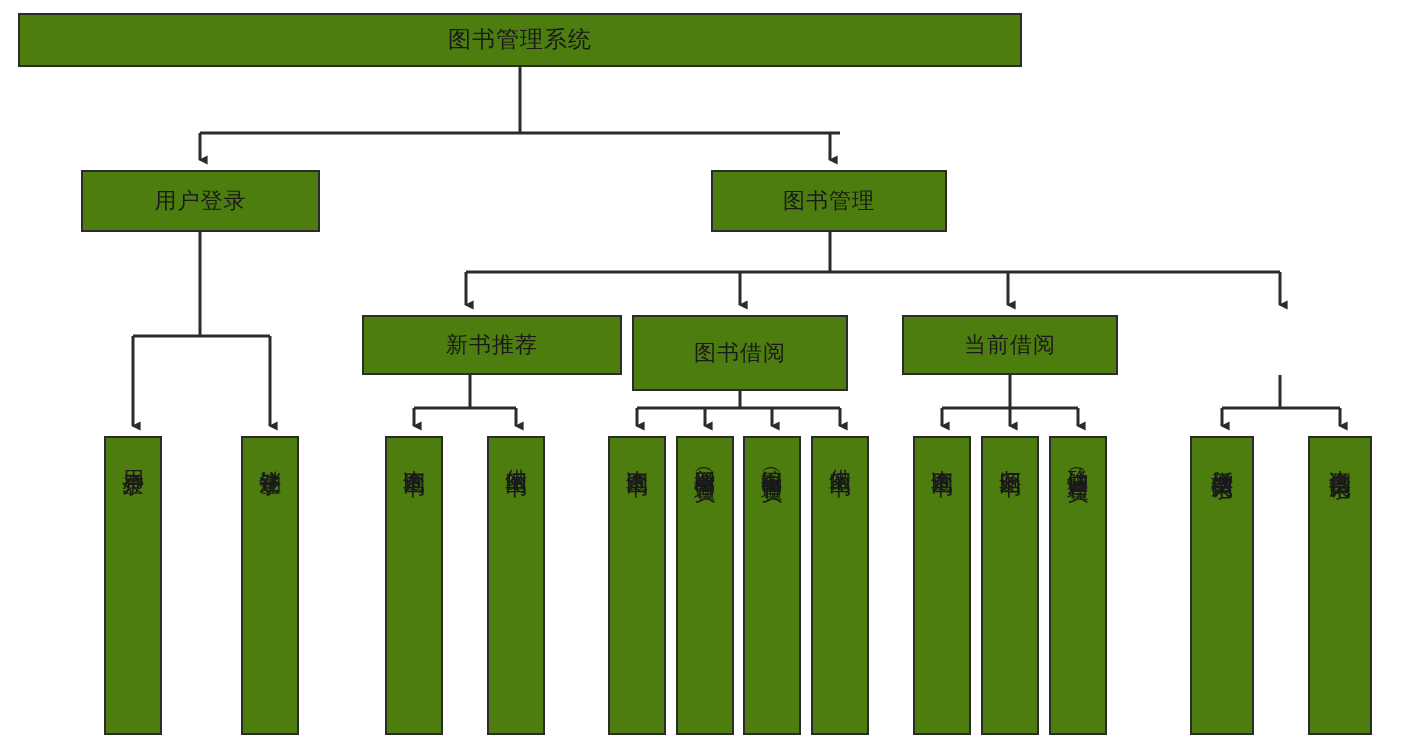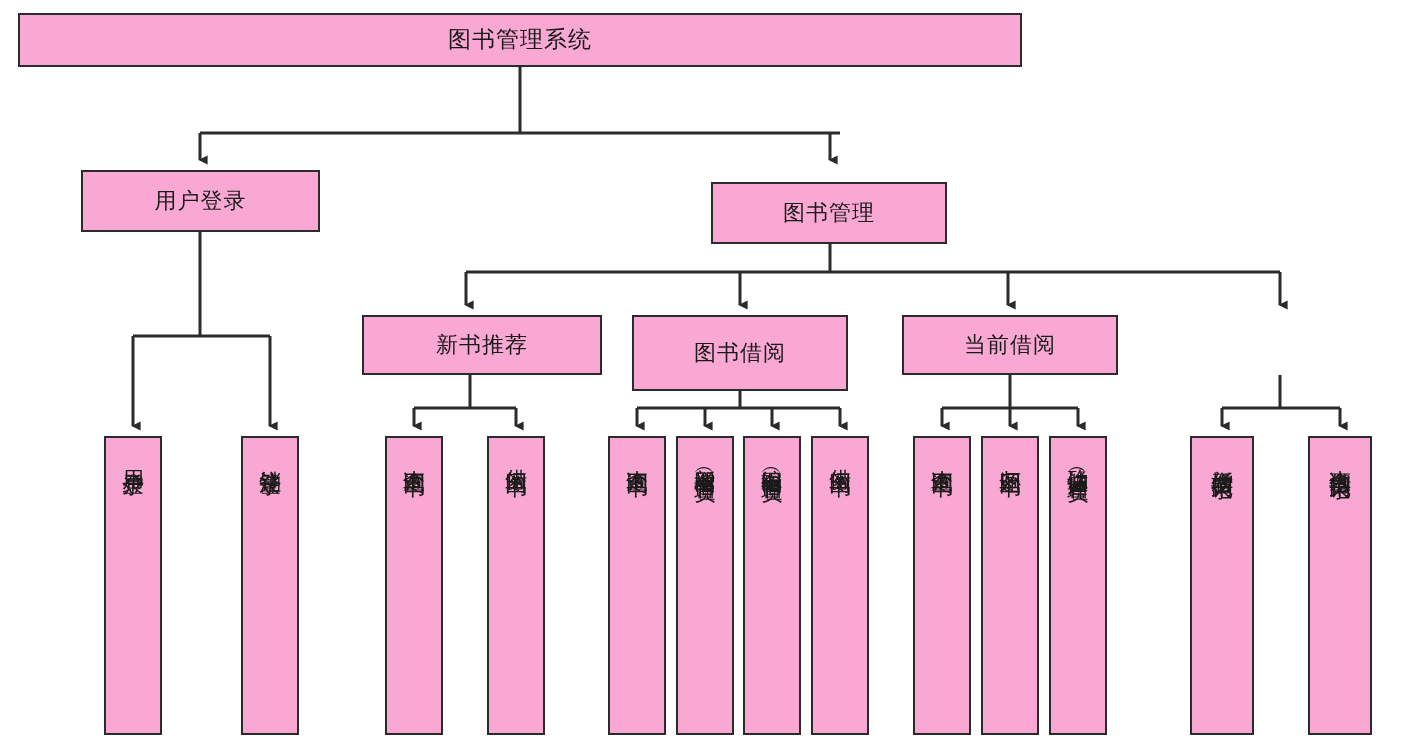--- a/index.html
+++ b/index.html
@@ -22,21 +22,21 @@
     position: absolute;
     left: 0;
     top: 0;
     width: 1405px;
     height: 747px;
     pointer-events: none;
   }
   .node {
     position: absolute;
     box-sizing: border-box;
-    background: #f9a8d4;
+    background: #4d7c0f;
     border: 2px solid #2b2b2b;
     display: flex;
     align-items: center;
     justify-content: center;
     color: #1a1a1a;
     z-index: 2;
   }
   .node.h {
     font-size: 22px;
     letter-spacing: 1px;
@@ -131,25 +131,25 @@
   </svg>
 
   <div class="node h root" style="left:18px; top:13px; width:1004px; height:54px;">
     <span>图书管理系统</span>
   </div>
 
   <div class="node h" style="left:81px; top:170px; width:239px; height:62px;">
     <span>用户登录</span>
   </div>
 
-  <div class="node h" style="left:711px; top:170px; width:236px; height:62px;margin-top:12px;">
+  <div class="node h" style="left:711px; top:170px; width:236px; height:62px;">
     <span>图书管理</span>
   </div>
 
-  <div class="node h" style="left:362px; top:315px; width:240px; height:60px;">
+  <div class="node h" style="left:362px; top:315px; width:260px; height:60px;">
     <span>新书推荐</span>
   </div>
 
   <div class="node h" style="left:632px; top:315px; width:216px; height:76px;align-items:center;">
     <span>图书借阅</span>
   </div>
 
   <div class="node h" style="left:902px; top:315px; width:216px; height:60px;">
     <span>当前借阅</span>
   </div>

